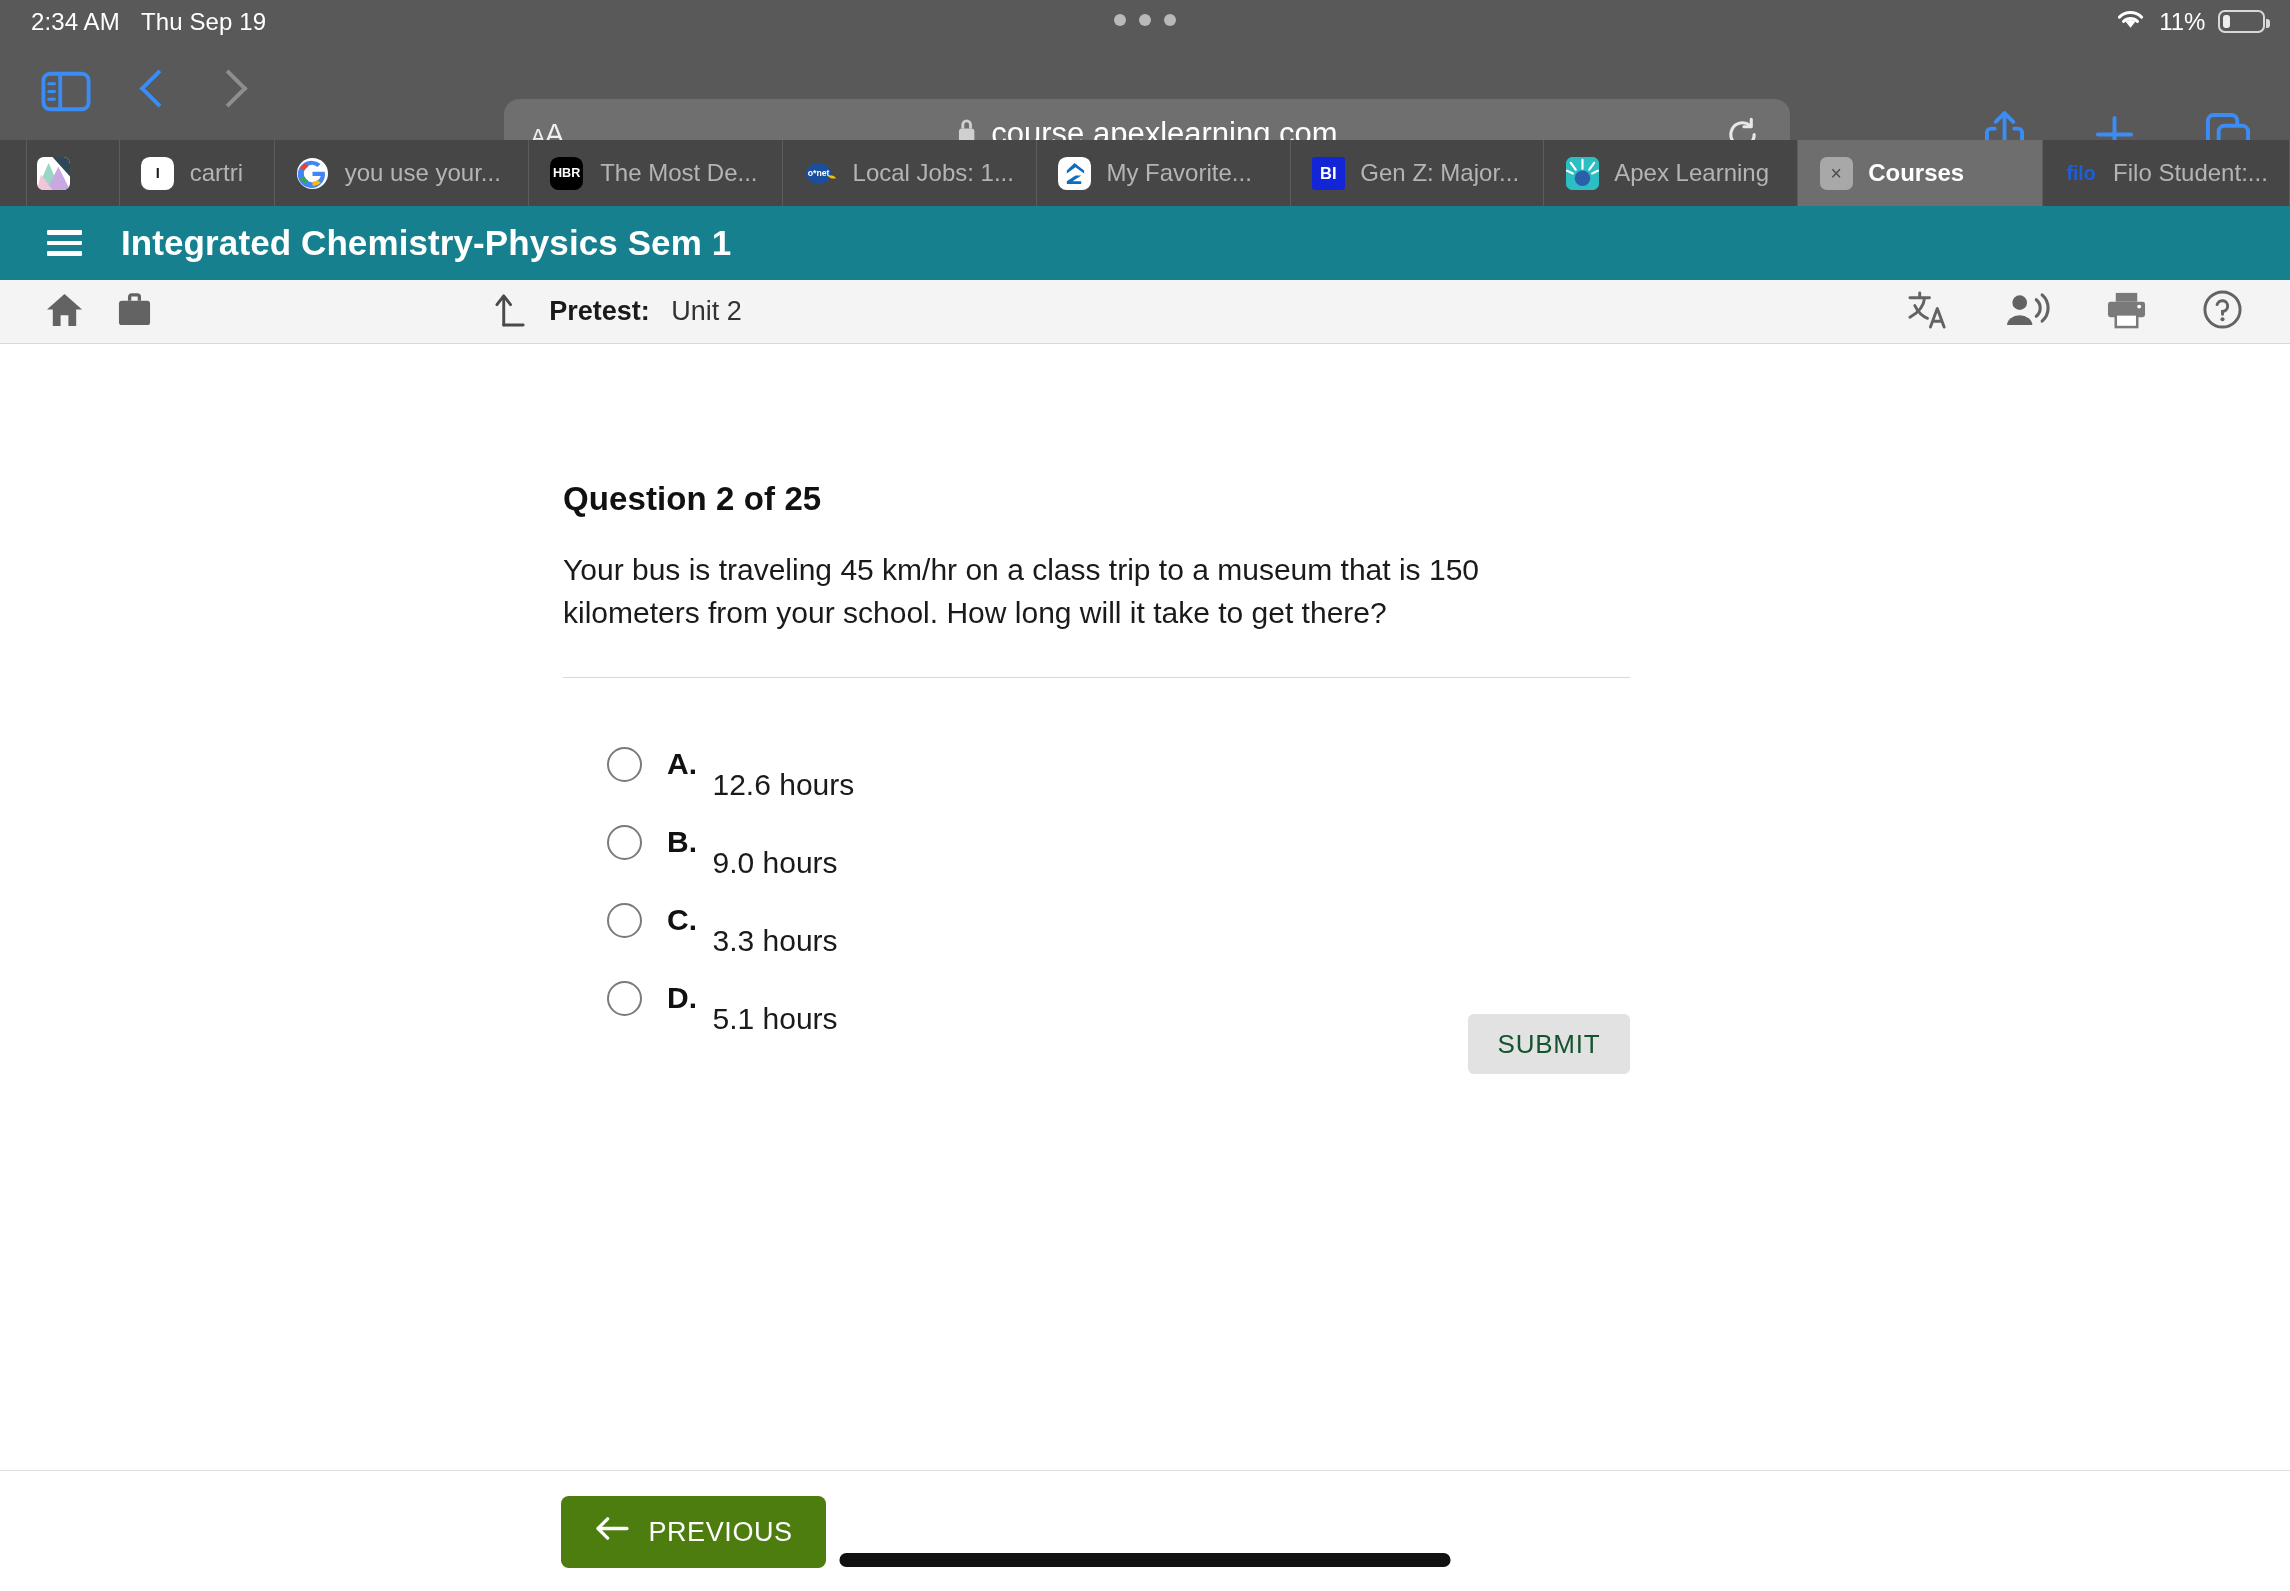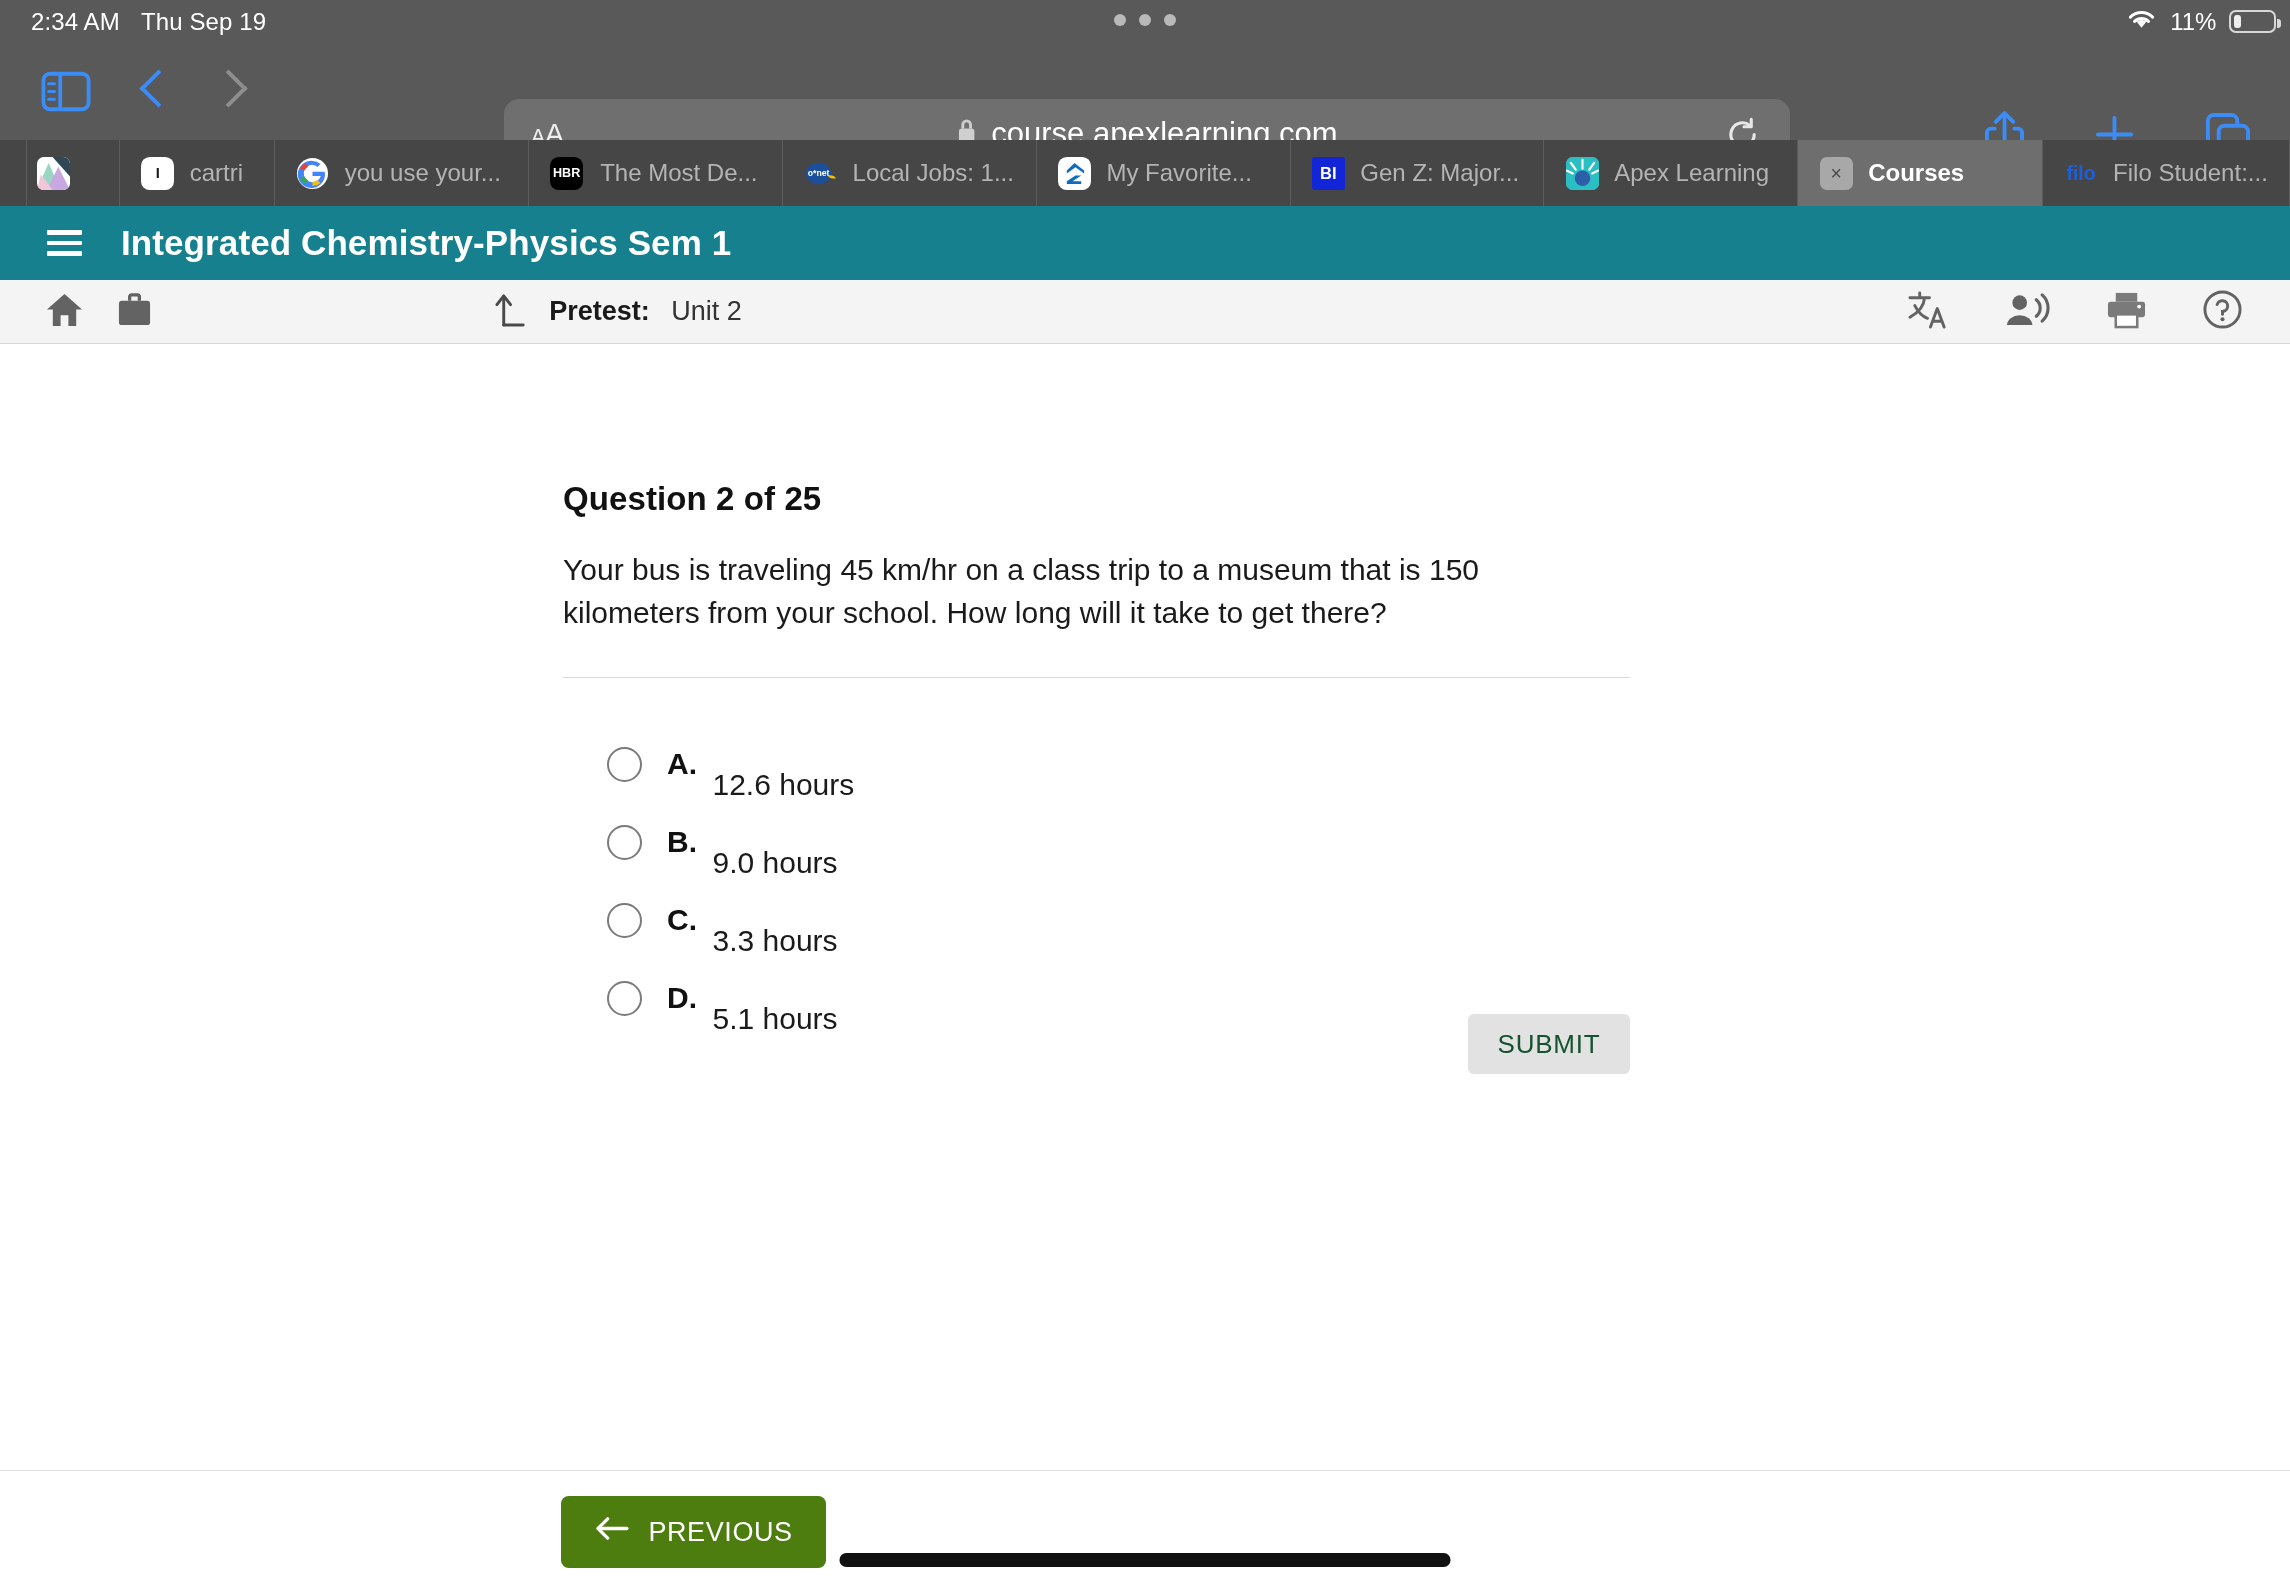--- a/index.html
+++ b/index.html
@@ -32,21 +32,21 @@
   }
   .status-dots {
     position: absolute; left: 0; right: 0; top: 13.6px;
     display: flex; justify-content: center; gap: 12.6px;
   }
   .status-dots span {
     display: block; width: 12.6px; height: 12.6px;
     border-radius: 50%; background: #b9b9b9;
   }
   .status-right {
-    position: absolute; right: 14px; top: 0; height: 43px;
+    position: absolute; right: 25px; top: 0; height: 43px;
     display: flex; align-items: center; gap: 12.6px;
     font-size: 24px;
   }
   .battery-shell {
     position: relative;
     width: 47px; height: 23px;
     border: 2.4px solid #d8d8d8; border-radius: 6.8px;
     display: flex; align-items: center;
   }
   .battery-shell::after {

